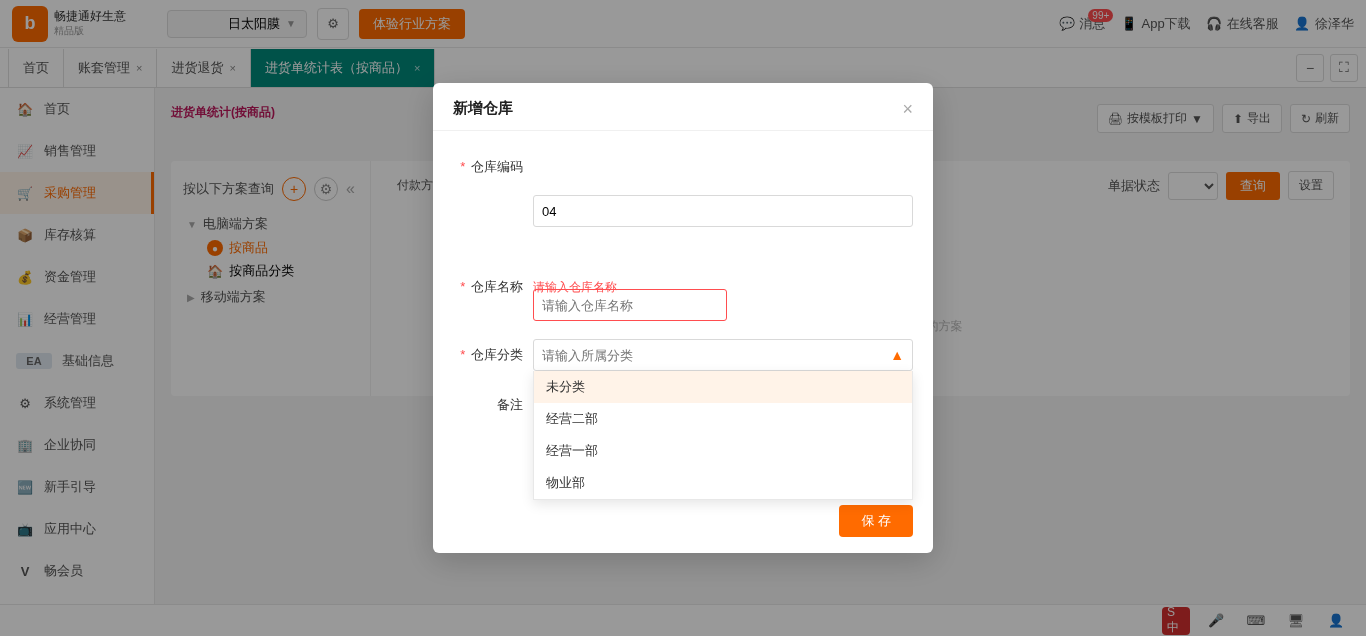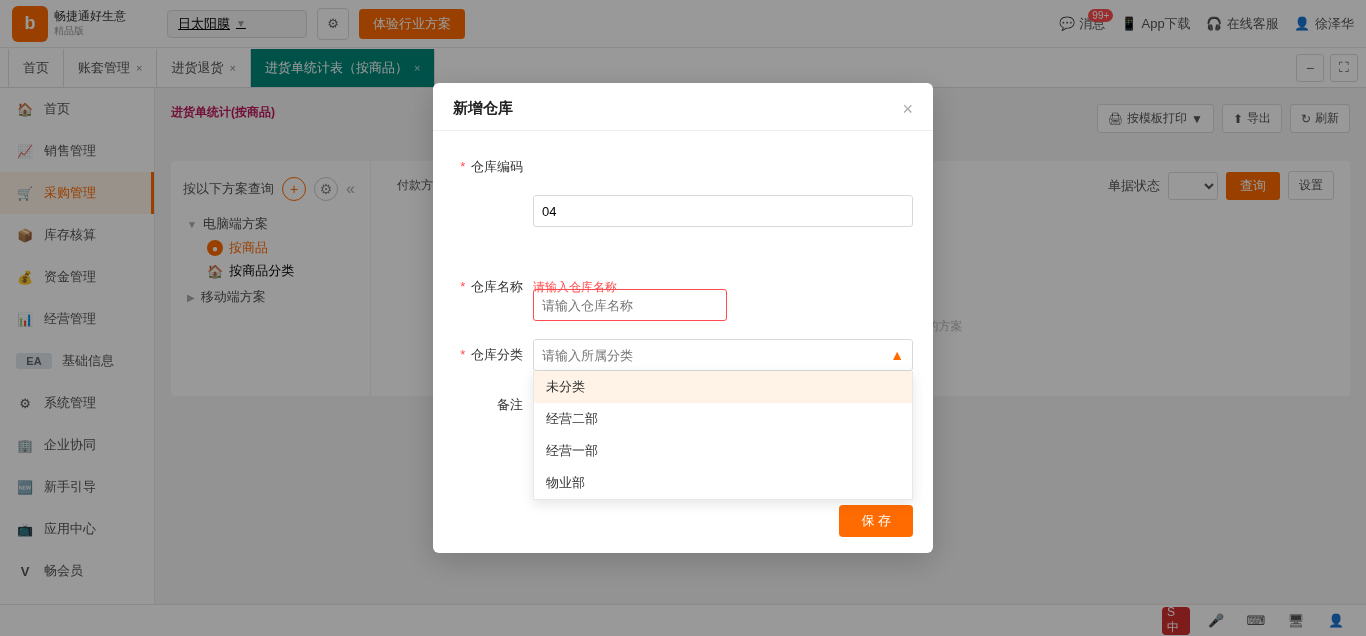--- a/index.html
+++ b/index.html
@@ -45,22 +45,21 @@
     }
     .store-selector {
       display: flex;
       align-items: center;
       background: #f7f7f7;
       border: 1px solid #ddd;
       border-radius: 4px;
       padding: 4px 10px;
       cursor: pointer;
       min-width: 140px;
-      justify-content: flex-start;
-      text-decoration: underline;
+      justify-content: flex-end;
     }
     .chevron-down { color: #999; font-size: 10px; margin-left: 6px; }
     .gear-btn {
       width: 32px;
       height: 32px;
       border: 1px solid #ddd;
       border-radius: 4px;
       background: #fff;
       cursor: pointer;
       display: flex;

